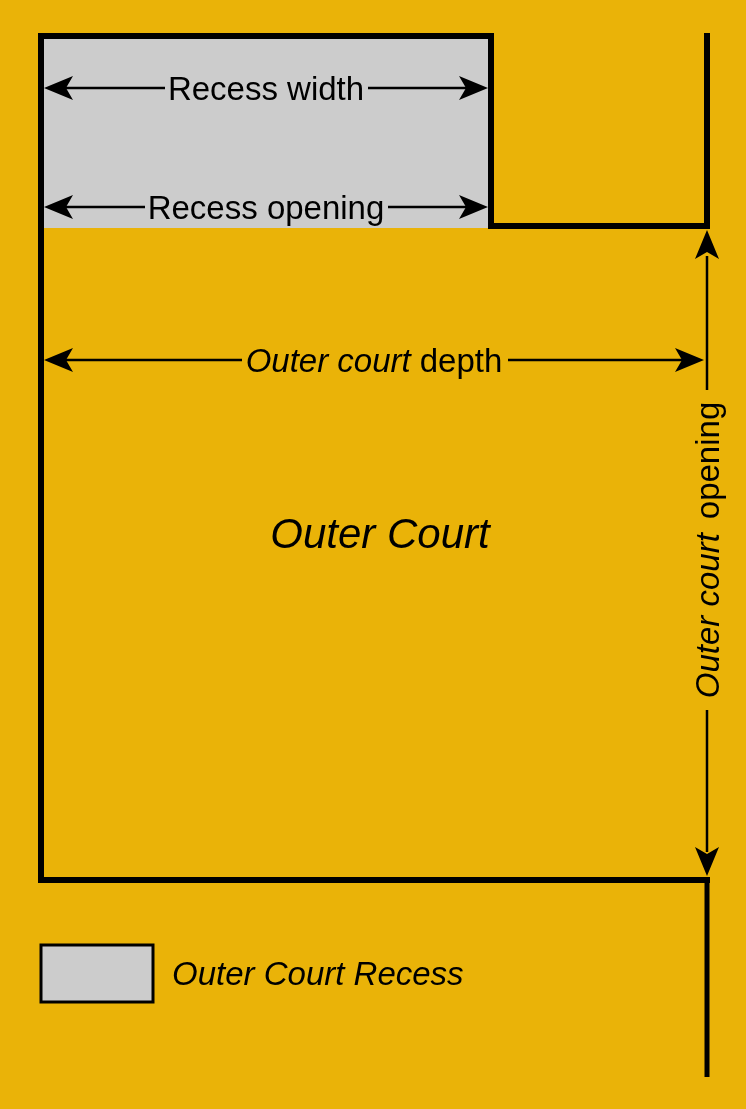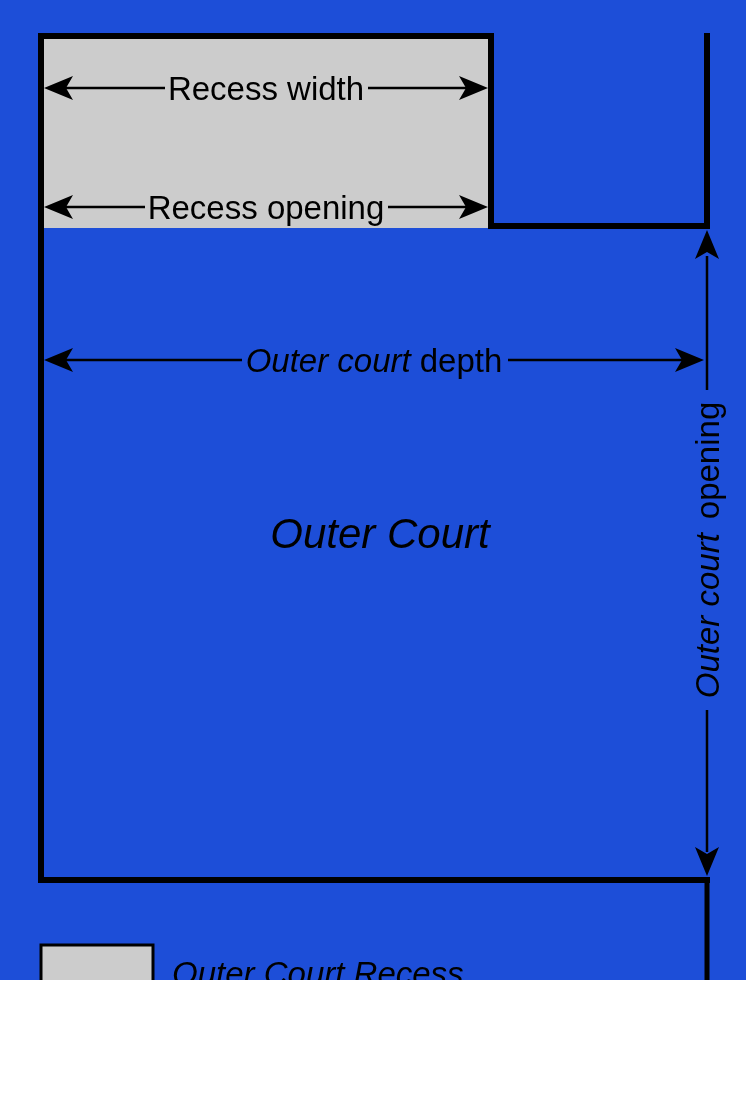--- a/index.html
+++ b/index.html
@@ -3,22 +3,22 @@
 <meta charset="utf-8">
 <style>
   html, body {
     margin: 0;
     padding: 0;
     background: #ffffff;
   }
   .stage {
     position: relative;
     width: 746px;
-    height: 980px;
-    background: #1d4ed8;
+    height: 1109px;
+    background: #eab308;
     overflow: hidden;
   }
   svg { display: block; }
   .wall {
     stroke: #000000;
     stroke-width: 6;
     fill: none;
     stroke-linecap: butt;
     stroke-linejoin: miter;
   }

